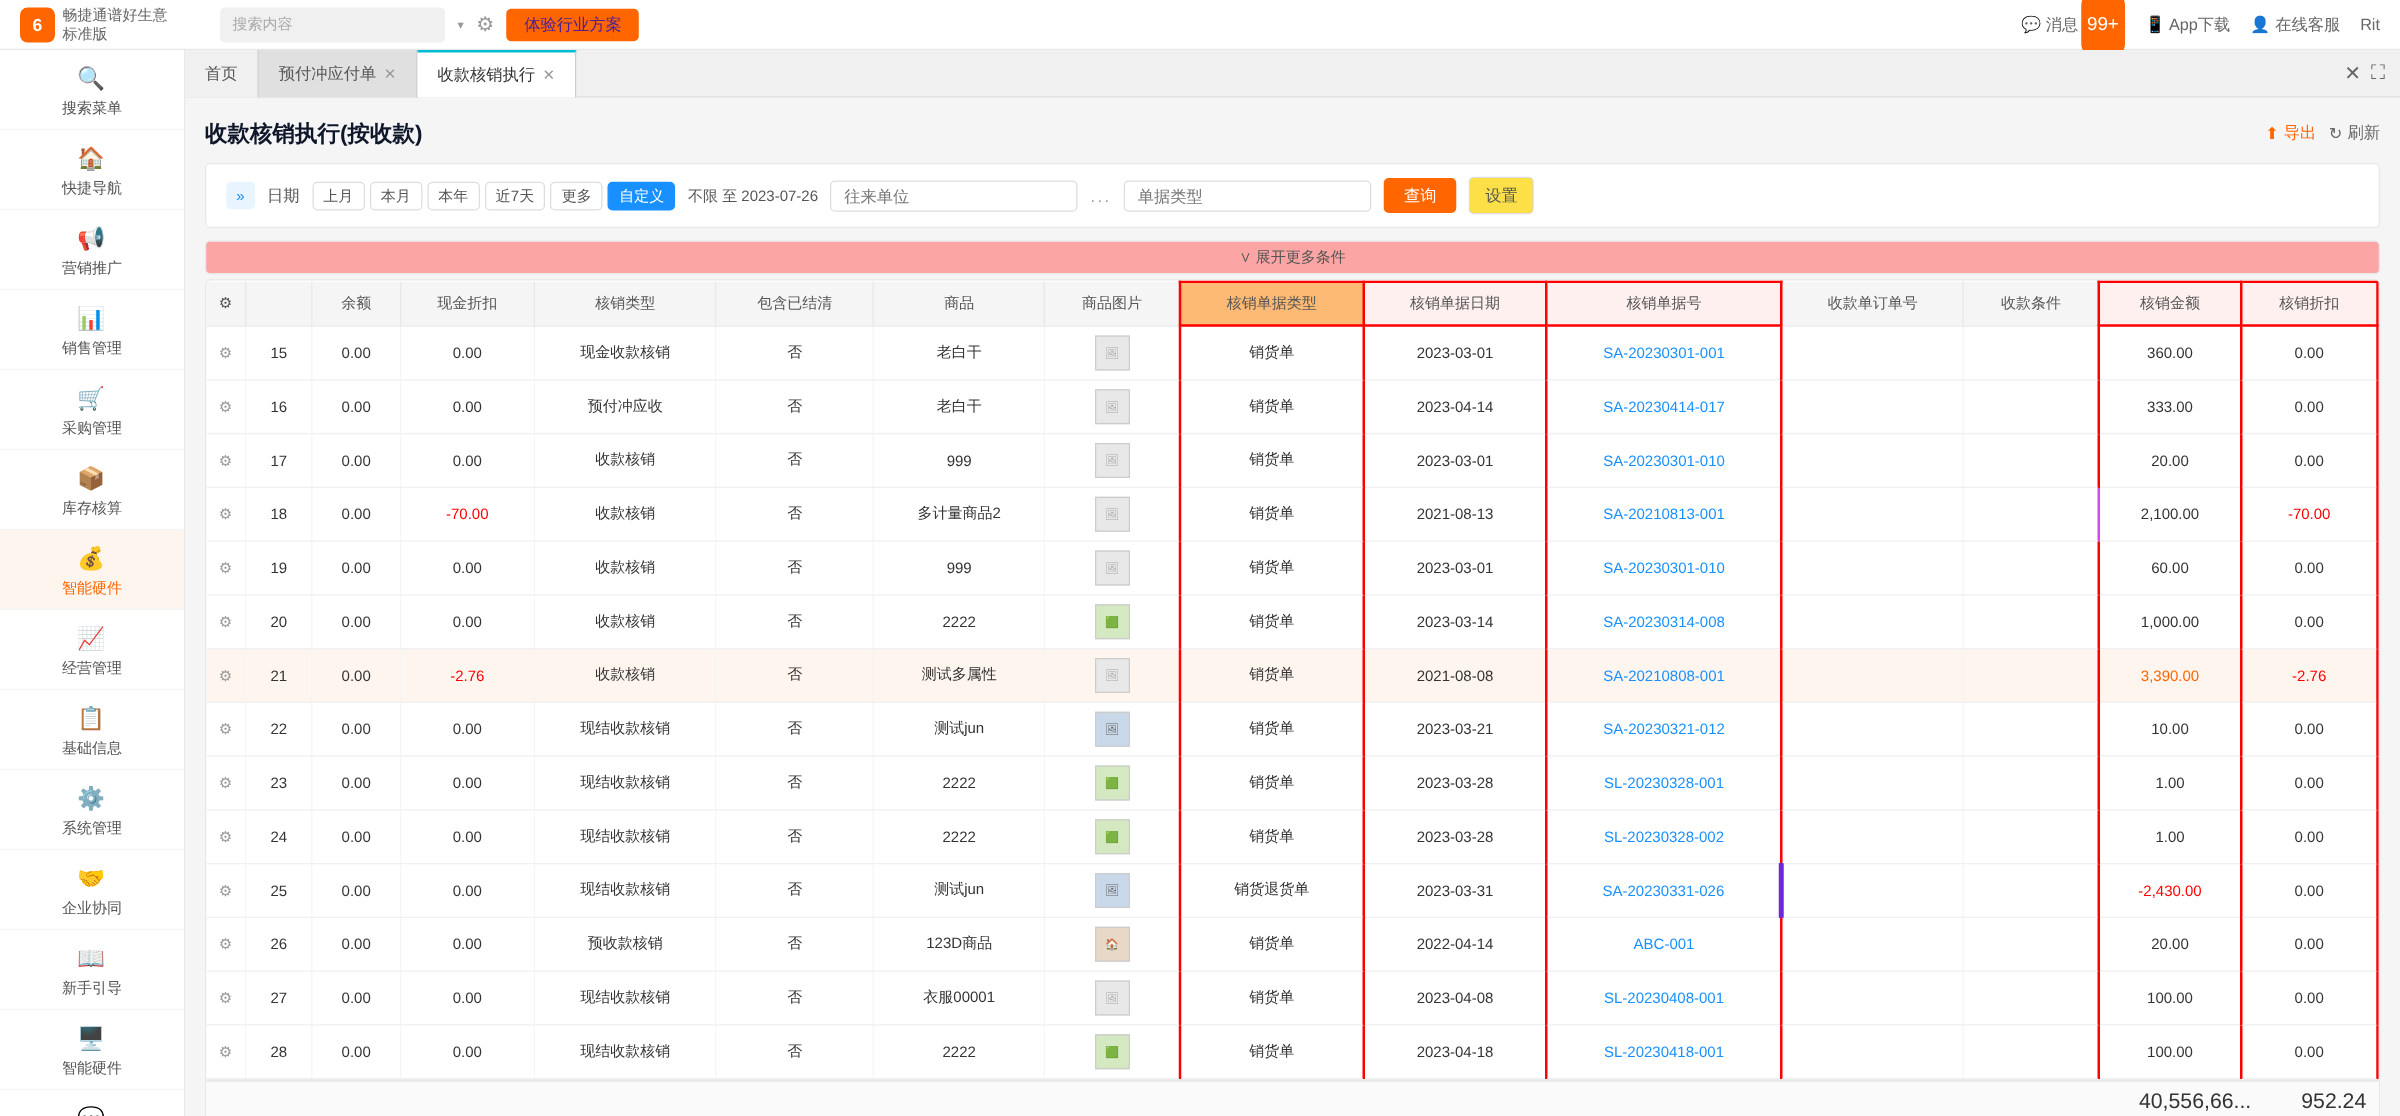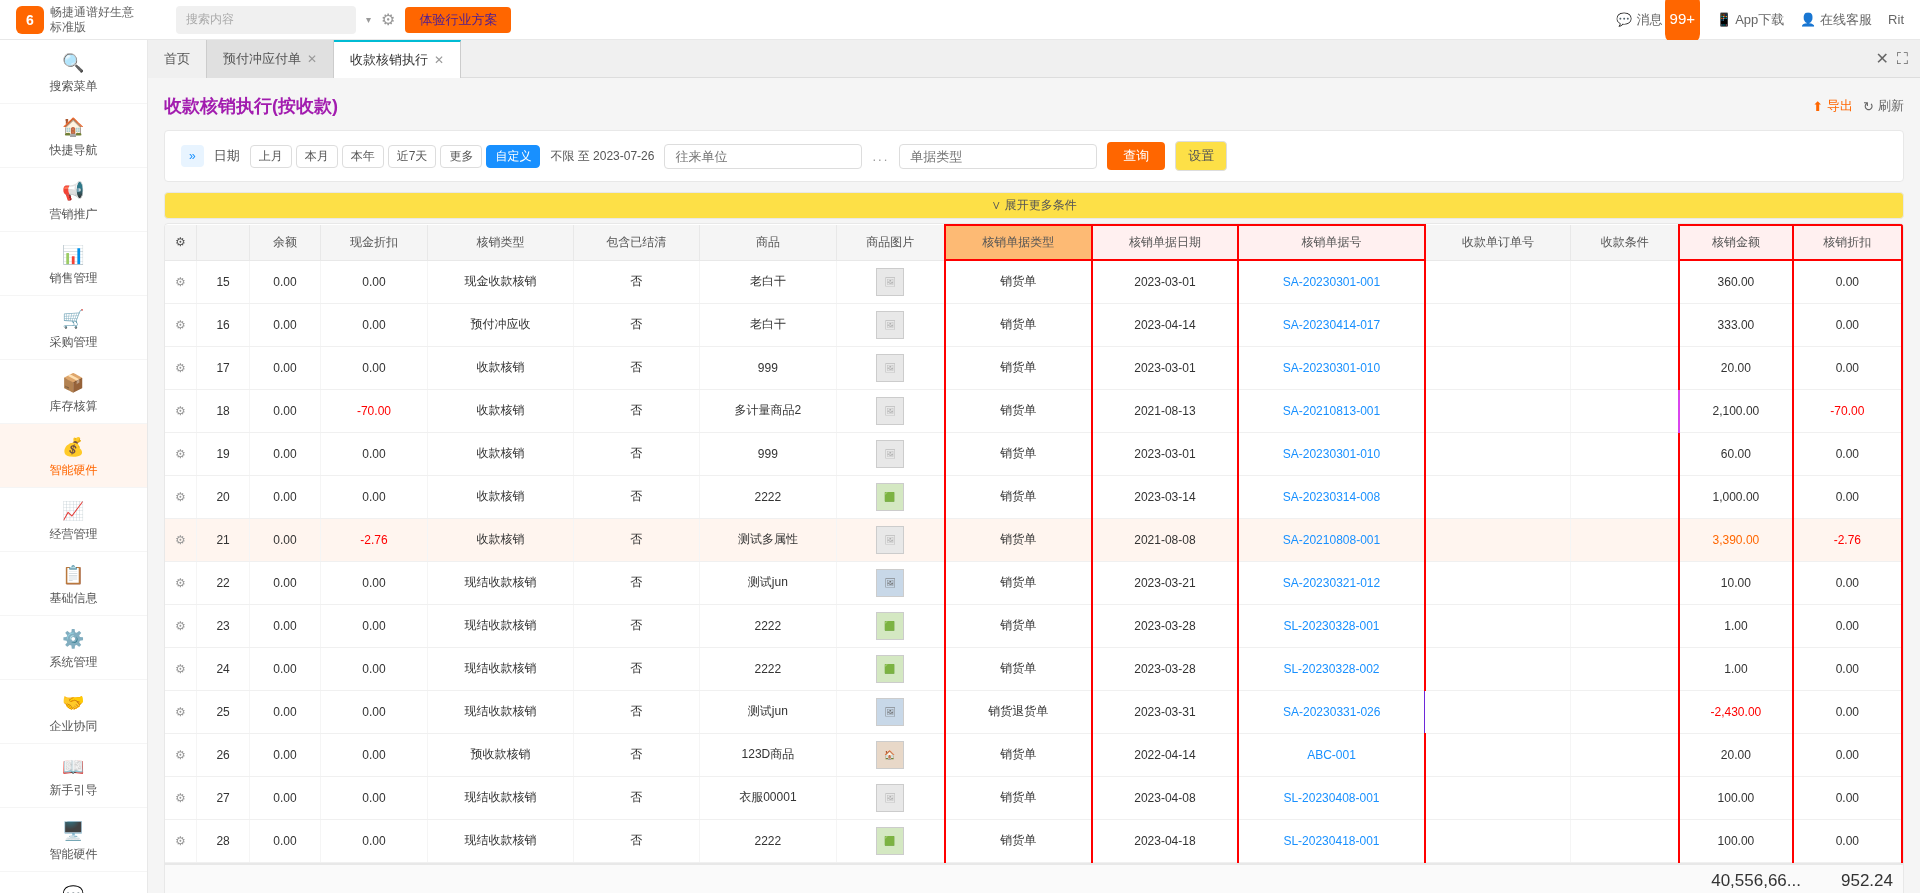--- a/index.html
+++ b/index.html
@@ -35,38 +35,38 @@
     .tab { display: flex; align-items: center; height: 38px; padding: 0 16px; cursor: pointer; font-size: 13px; color: #555; background: #e0e0e0; border-right: 1px solid #ccc; gap: 6px; }
     .tab.home { background: #f0f0f0; }
     .tab.active { background: #fff; color: #333; border-top: 2px solid #00bcd4; }
     .tab-close { color: #999; font-size: 12px; cursor: pointer; }
     .tab-bar-actions { margin-left: auto; display: flex; align-items: center; gap: 8px; padding-right: 12px; }
     .tab-action-btn { color: #666; font-size: 16px; cursor: pointer; }
 
     
     .page-content { flex: 1; overflow-y: auto; padding: 16px; background: #f5f5f5; }
     .page-header { display: flex; align-items: center; justify-content: space-between; margin-bottom: 12px; }
-    .page-title { font-size: 18px; font-weight: bold; color: #a21caf; }
+    .page-title { font-size: 18px; font-weight: bold; color: #0f172a; }
     .page-actions { display: flex; gap: 10px; }
     .btn-export { display: flex; align-items: center; gap: 4px; color: #f60; cursor: pointer; font-size: 13px; }
     .btn-refresh { display: flex; align-items: center; gap: 4px; color: #666; cursor: pointer; font-size: 13px; }
 
     
     .filter-bar { background: #fff; border-radius: 4px; padding: 10px 16px; margin-bottom: 10px; display: flex; align-items: center; flex-wrap: wrap; gap: 10px; border: 1px solid #e8e8e8; }
     .filter-expand-btn { background: #e8f4ff; color: #1890ff; border: none; border-radius: 4px; padding: 4px 8px; cursor: pointer; font-size: 12px; }
     .filter-label { color: #555; font-size: 13px; }
     .filter-date-btns { display: flex; gap: 4px; }
     .filter-date-btn { border: 1px solid #ddd; background: #fff; border-radius: 4px; padding: 2px 8px; cursor: pointer; font-size: 12px; color: #555; }
     .filter-date-btn.custom { background: #1890ff; color: #fff; border-color: #1890ff; }
     .filter-input { border: 1px solid #ddd; border-radius: 4px; padding: 4px 10px; min-width: 160px; font-size: 13px; color: #aaa; }
     .filter-dots { color: #999; letter-spacing: 2px; }
     .filter-select { border: 1px solid #ddd; border-radius: 4px; padding: 4px 10px; min-width: 120px; font-size: 13px; color: #aaa; }
     .btn-query { background: #f60; color: #fff; border: none; border-radius: 4px; padding: 5px 16px; cursor: pointer; font-size: 13px; }
     .btn-settings { background: #fde047; color: #555; border: 1px solid #ddd; border-radius: 4px; padding: 5px 12px; cursor: pointer; font-size: 13px; }
-    .expand-more { display: flex; align-items: center; justify-content: center; background: #fde047; border: 1px solid #e8e8e8; border-radius: 4px; padding: 4px 14px; cursor: pointer; font-size: 12px; color: #555; gap: 4px; margin-bottom: 4px; }
+    .expand-more { display: flex; align-items: center; justify-content: center; background: #fca5a5; border: 1px solid #e8e8e8; border-radius: 4px; padding: 4px 14px; cursor: pointer; font-size: 12px; color: #555; gap: 4px; margin-bottom: 4px; }
 
     
     .table-container { background: #fff; border-radius: 4px; border: 1px solid #e8e8e8; overflow: auto; }
     table { width: 100%; border-collapse: collapse; font-size: 12px; }
     thead th { background: #f5f5f5; padding: 8px 10px; text-align: center; color: #555; font-weight: 500; border-bottom: 1px solid #e8e8e8; border-right: 1px solid #e8e8e8; white-space: nowrap; }
     tbody td { padding: 7px 10px; text-align: center; border-bottom: 1px solid #f0f0f0; border-right: 1px solid #f5f5f5; color: #333; white-space: nowrap; }
     .link-text { color: #1890ff; cursor: pointer; text-decoration: none; }
     .red-text { color: #f00; }
     .orange-text { color: #f60; }
     .settings-col { width: 30px; }
@@ -425,21 +425,21 @@
       <td class="gear-col">⚙</td>
       <td>25</td>
       <td>0.00</td>
       <td class="">0.00</td>
       <td>现结收款核销</td>
       <td>否</td>
       <td>测试jun</td>
       <td><div style="width:28px;height:28px;background:#c8d8e8;border:1px solid #ccc;display:inline-flex;align-items:center;justify-content:center;font-size:9px;color:#666;">🖼</div></td>
       <td style="border-left:2px solid red;border-right:2px solid red;">销货退货单</td>
       <td style="border-left:2px solid red;border-right:2px solid red;">2023-03-31</td>
-      <td style="border-left:2px solid red;border-right:1px solid #6d28d9;margin-top:48px;"><span class="link-text">SA-20230331-026</span></td>
+      <td style="border-left:2px solid red;border-right:4px solid #6d28d9;margin-top:48px;"><span class="link-text">SA-20230331-026</span></td>
       <td></td>
       <td></td>
       <td class="red-text" style="border-left:2px solid red;border-right:2px solid red;">-2,430.00</td>
       <td class="" style="border-left:2px solid red;border-right:2px solid red;">0.00</td>
     </tr>
               <tr>
       <td class="gear-col">⚙</td>
       <td>26</td>
       <td>0.00</td>
       <td class="">0.00</td>

